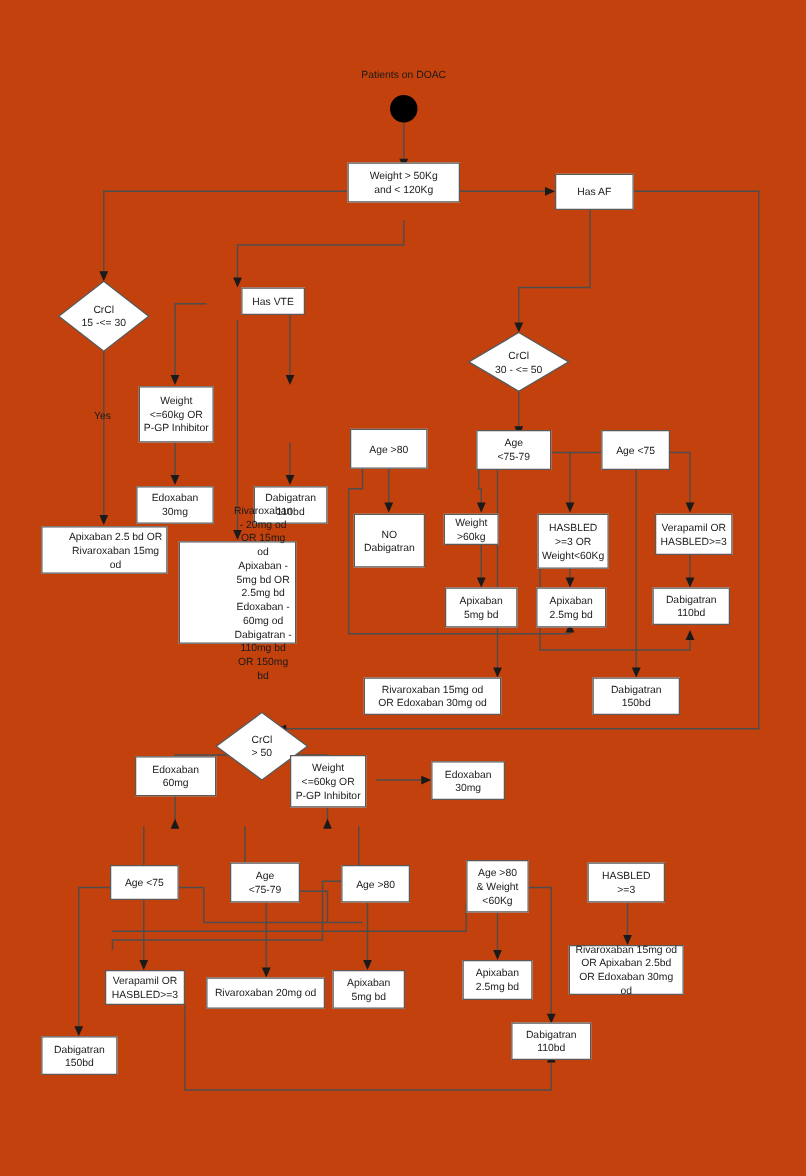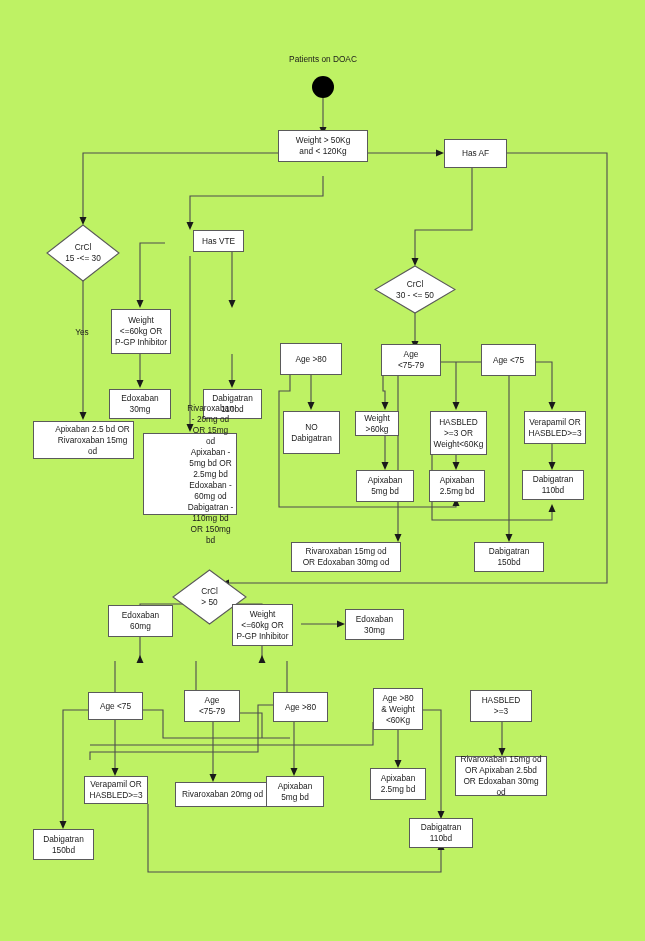--- a/index.html
+++ b/index.html
@@ -1,17 +1,17 @@
 <!DOCTYPE html>
 <html><head>
 <meta charset="utf-8">
 <style>
   html,body{margin:0;padding:0;background:#ffffff;}
   body{font-family:"Liberation Sans","DejaVu Sans",sans-serif;}
-  #canvas{position:relative;width:645px;height:941px;background:#bef264;overflow:hidden;}
+  #canvas{position:relative;width:645px;height:941px;background:#c2410c;overflow:hidden;}
   .node{position:absolute;box-sizing:border-box;background:#ffffff;border:1px solid #5a5a5a;
         display:flex;align-items:center;justify-content:center;text-align:center;
         color:#1a1a1a;font-size:8.3px;line-height:11px;white-space:pre-line;padding:1px 2px;}
   .label{position:absolute;color:#1a1a1a;font-size:8.3px;line-height:11px;text-align:center;
          white-space:pre-line;}
   .diamond{position:absolute;}
   .diamond .dtext{position:absolute;left:0;top:0;width:100%;height:100%;
          display:flex;align-items:center;justify-content:center;text-align:center;
          color:#1a1a1a;font-size:8.3px;line-height:11px;white-space:pre-line;}
   .dot{position:absolute;border-radius:50%;background:#000000;}
@@ -262,21 +262,21 @@
   <div class="node" style="left:373px;top:688px;width:50px;height:42px;">Age &gt;80
 &amp; Weight
 &lt;60Kg</div>
 
   <div class="node" style="left:470px;top:690px;width:62px;height:32px;">HASBLED
 &gt;=3</div>
 
   <div class="node" style="left:84px;top:776px;width:64px;height:28px;">Verapamil OR
 HASBLED&gt;=3</div>
 
-  <div class="node" style="left:165px;top:782px;width:95px;height:25px;margin-left:10px;">Rivaroxaban 20mg od</div>
+  <div class="node" style="left:165px;top:782px;width:95px;height:25px;">Rivaroxaban 20mg od</div>
 
   <div class="node" style="left:266px;top:776px;width:58px;height:31px;">Apixaban
 5mg bd</div>
 
   <div class="node" style="left:370px;top:768px;width:56px;height:32px;">Apixaban
 2.5mg bd</div>
 
   <div class="node" style="left:455px;top:756px;width:92px;height:40px;">Rivaroxaban 15mg od
 OR Apixaban 2.5bd
 OR Edoxaban 30mg od</div>

